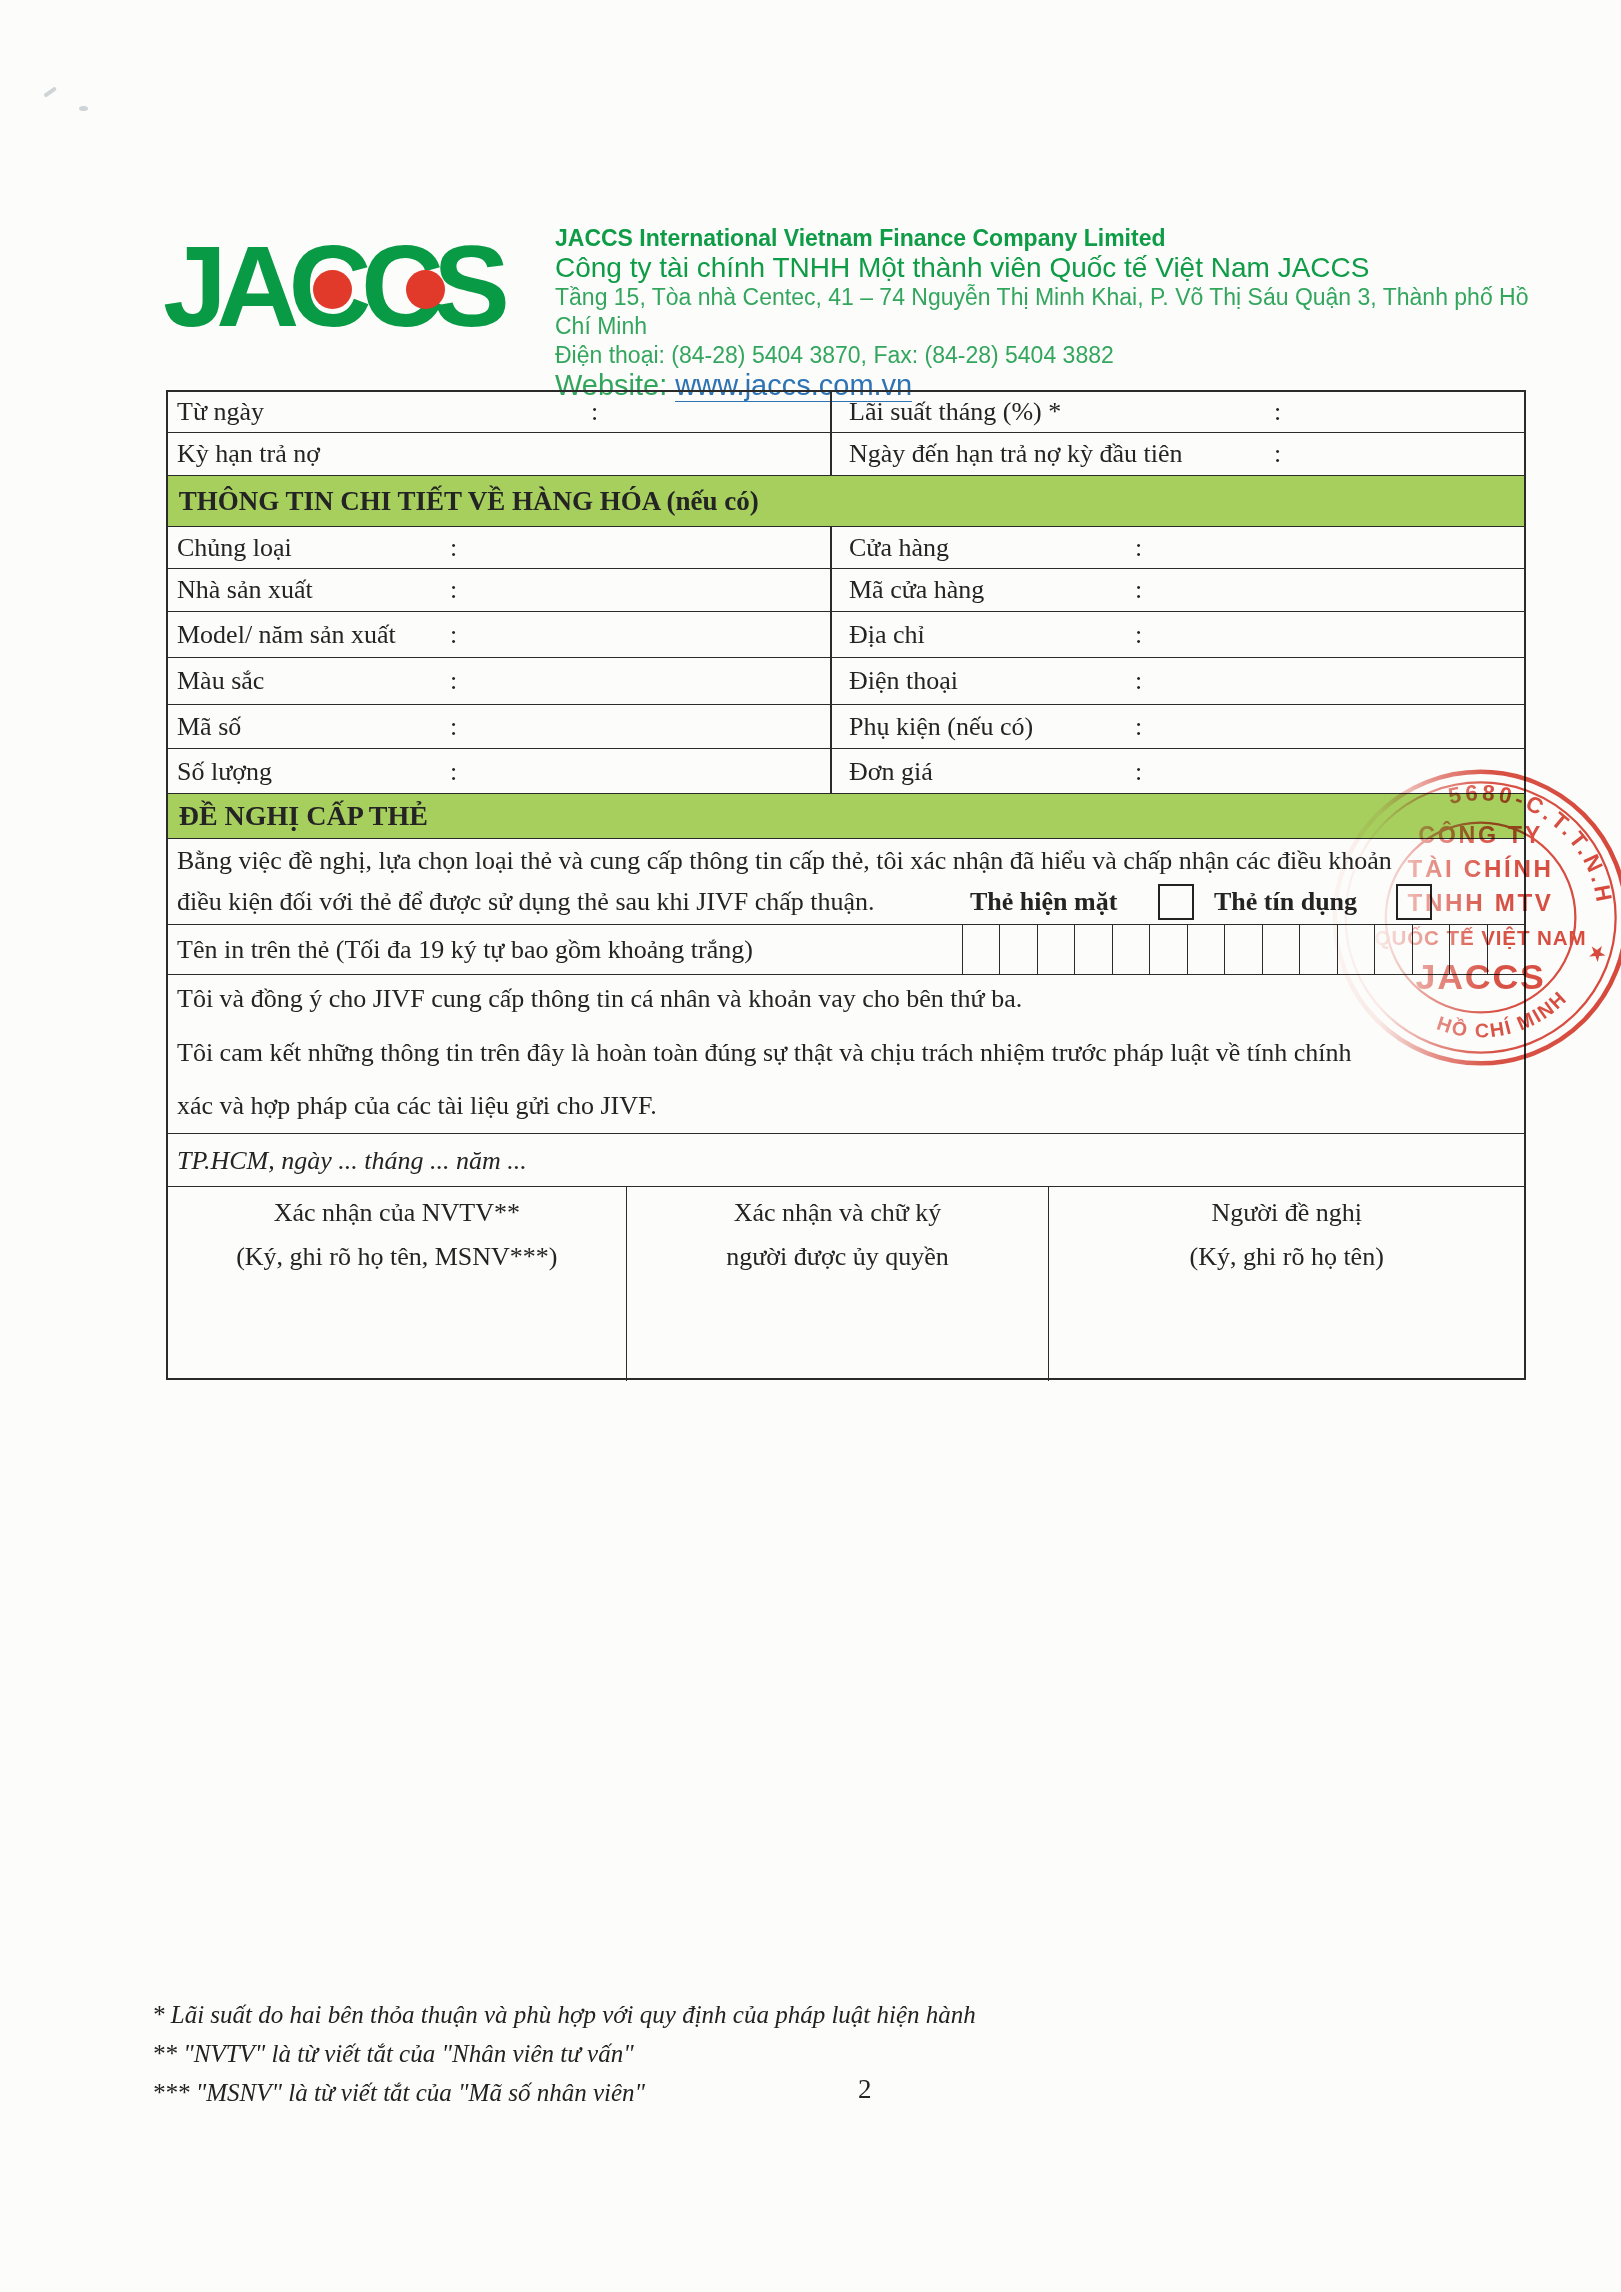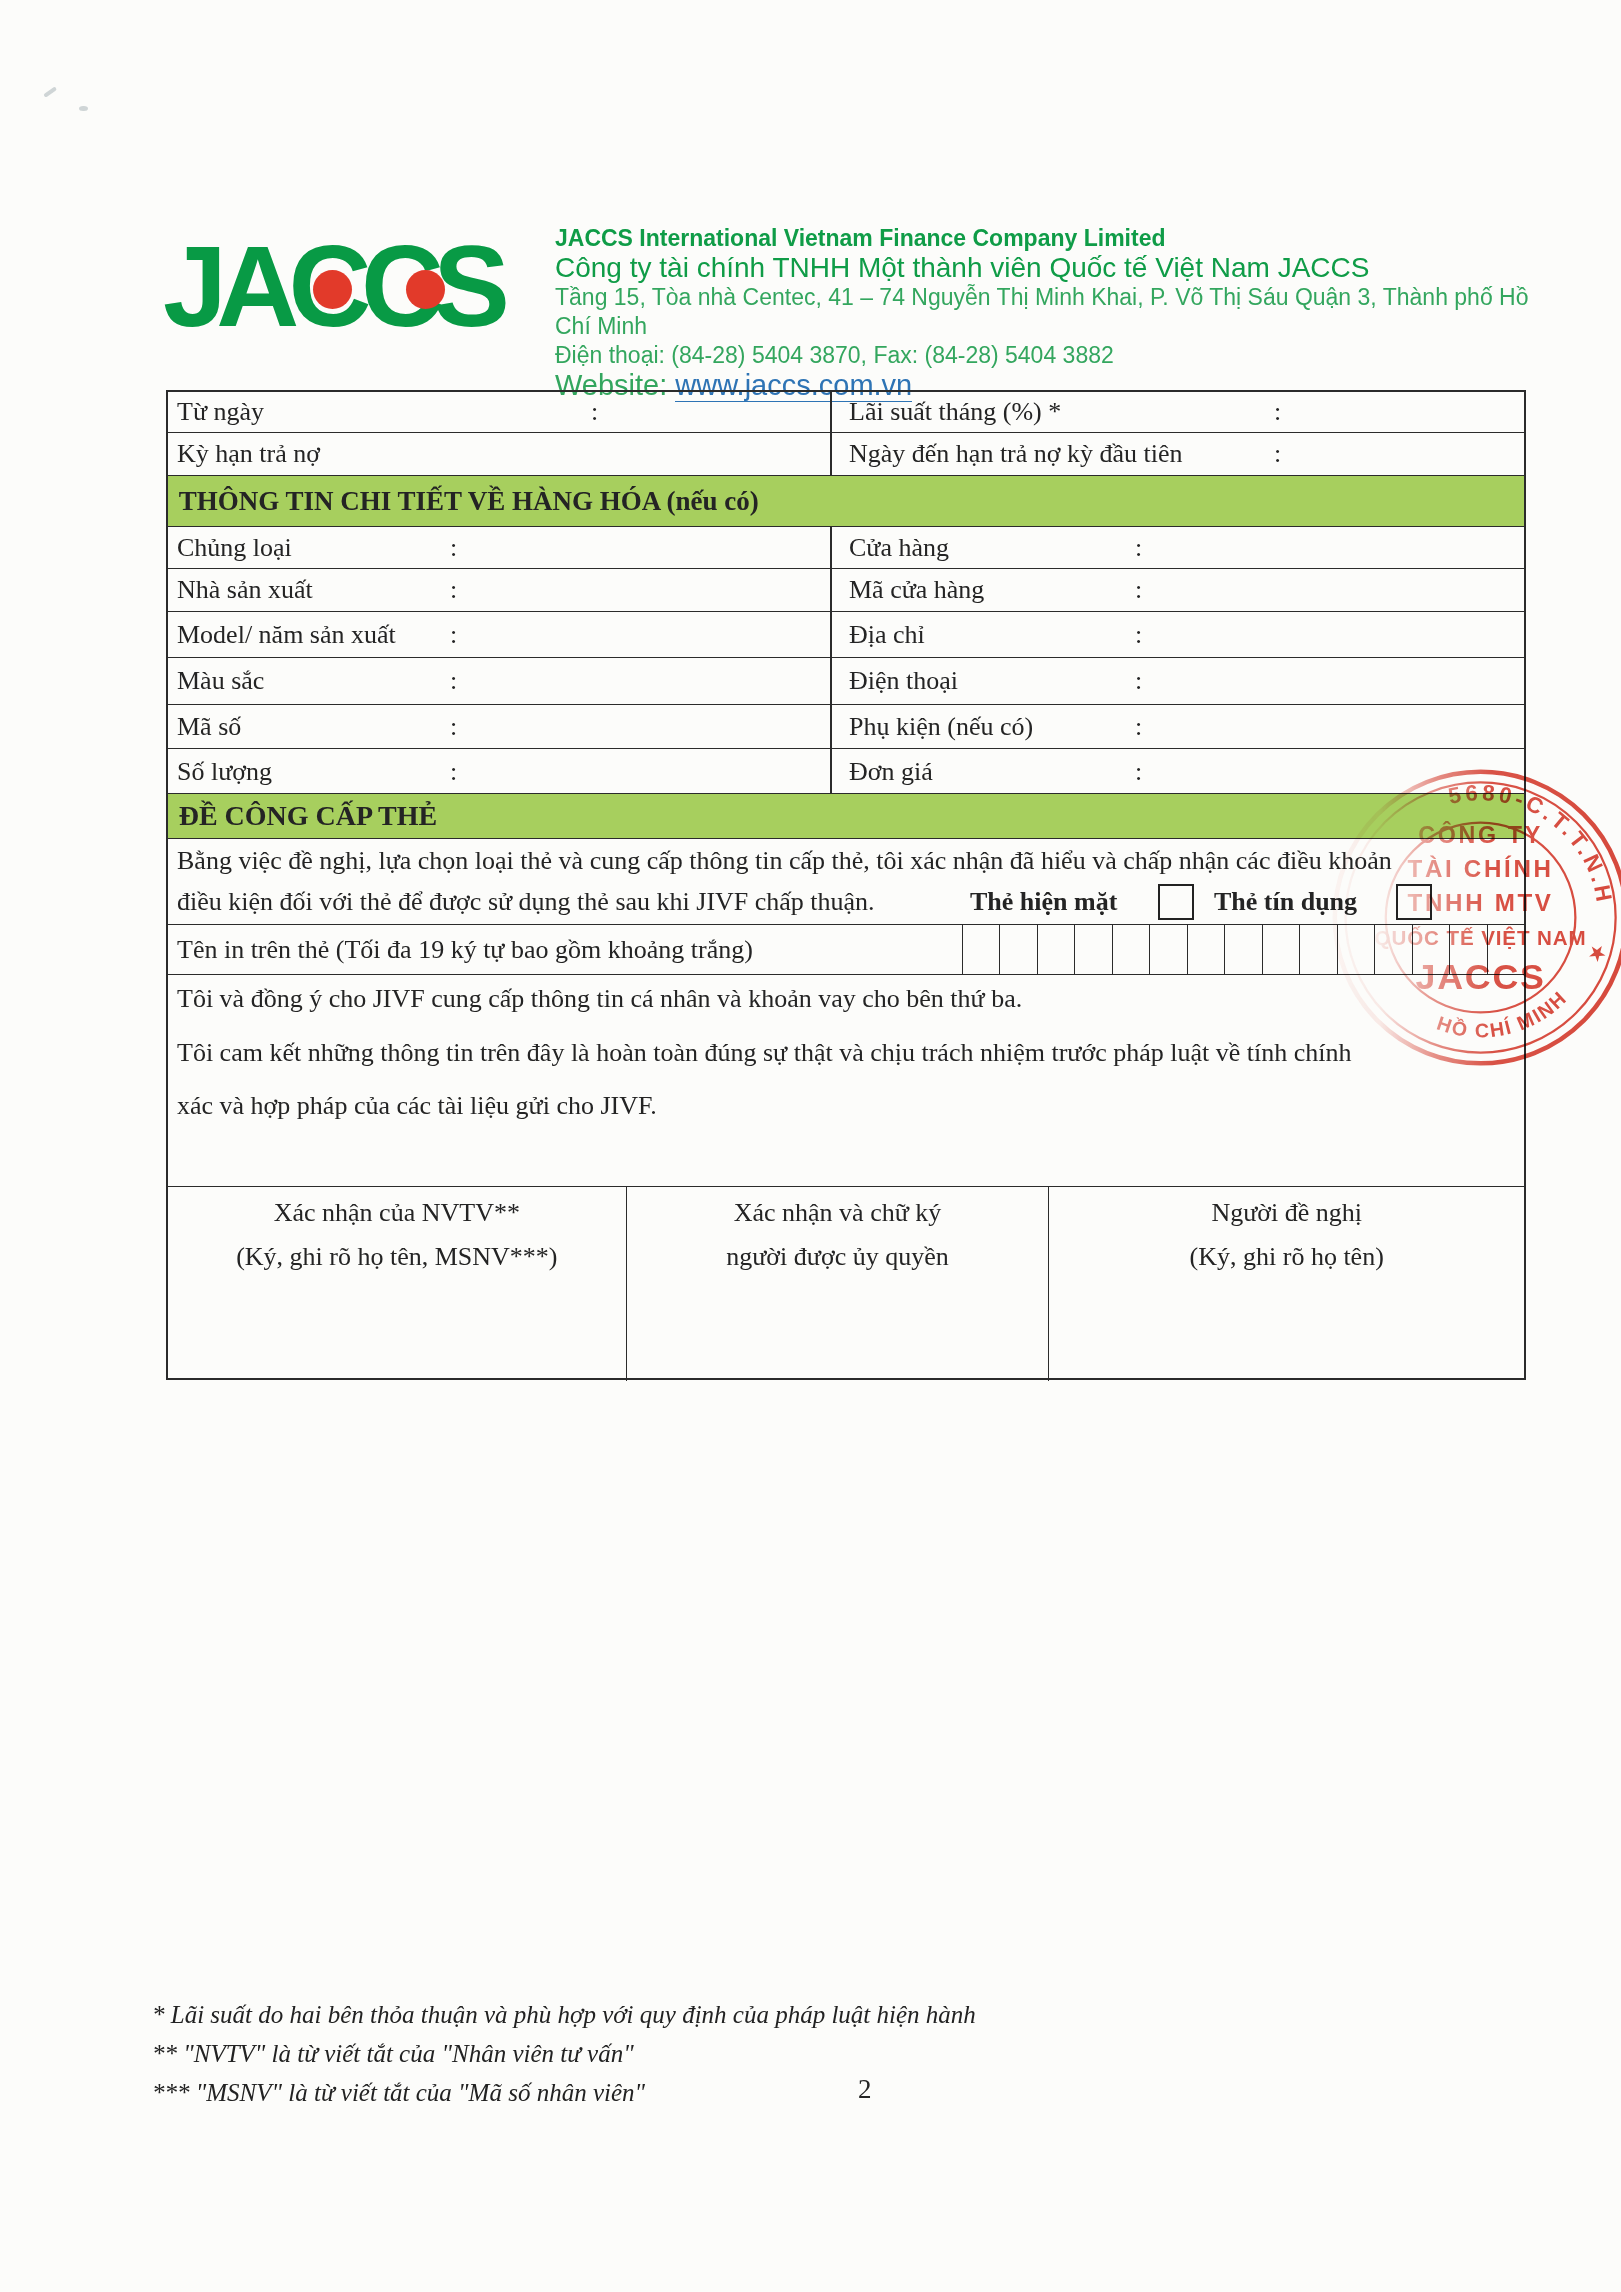--- a/index.html
+++ b/index.html
@@ -134,21 +134,21 @@
       </div>
     <div class="row goods" style="top:356px;height:46px;">
         <span class="lbl cl">Số lượng</span>
         <span class="colon" style="left:282px;">:</span>
         <div class="vdiv" style="left:662px;"></div>
         <span class="lbl" style="left:681px;top:50%;transform:translateY(-50%);">Đơn giá</span>
         <span class="colon" style="left:967px;">:</span>
       </div>
 
     <div class="row green" style="top:401px;height:45px;">
-      <span class="bandtxt" style="font-size:28px;">ĐỀ CÔNG CẤP THẺ</span>
+      <span class="bandtxt" style="font-size:28px;">ĐỀ NGHỊ CẤP THẺ</span>
     </div>
 
     <div class="row" style="top:446px;height:86px;">
       <span class="para1">Bằng việc đề nghị, lựa chọn loại thẻ và cung cấp thông tin cấp thẻ, tôi xác nhận đã hiểu và chấp nhận các điều khoản</span>
       <span class="para2item" style="left:9px;">điều kiện đối với thẻ để được sử dụng thẻ sau khi JIVF chấp thuận.</span>
       <span class="para2item bold" style="left:802px;">Thẻ hiện mặt</span>
       <span class="chk" style="left:990px;"></span>
       <span class="para2item bold" style="left:1046px;">Thẻ tín dụng</span>
       <span class="chk" style="left:1228px;"></span>
     </div>
@@ -173,20 +173,23 @@
           <div class="cell"></div>
         </div>
     </div>
 
     <div class="row" style="top:582px;height:159px;">
       <span class="bigline" style="top:9px;">Tôi và đồng ý cho JIVF cung cấp thông tin cá nhân và khoản vay cho bên thứ ba.</span>
       <span class="bigline" style="top:63px;">Tôi cam kết những thông tin trên đây là hoàn toàn đúng sự thật và chịu trách nhiệm trước pháp luật về tính chính</span>
       <span class="bigline" style="top:116px;">xác và hợp pháp của các tài liệu gửi cho JIVF.</span>
     </div>
 
+    <div class="row" style="top:741px;height:54px;">
+      <span class="lbl cl place">TP.HCM, ngày ... tháng ... năm ...</span>
+    </div>
 
     <div class="row" style="top:794px;height:195px;">
       <div id="sigrow">
         <div class="sigcol sc1">
           <div>Xác nhận của NVTV**</div>
           <div class="s2">(Ký, ghi rõ họ tên, MSNV***)</div>
         </div>
         <div class="sigcol sc2">
           <div>Xác nhận và chữ ký</div>
           <div class="s2">người được ủy quyền</div>

